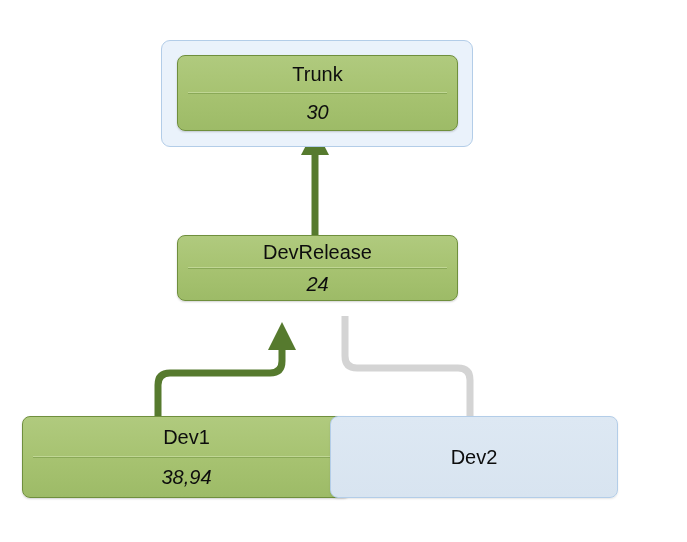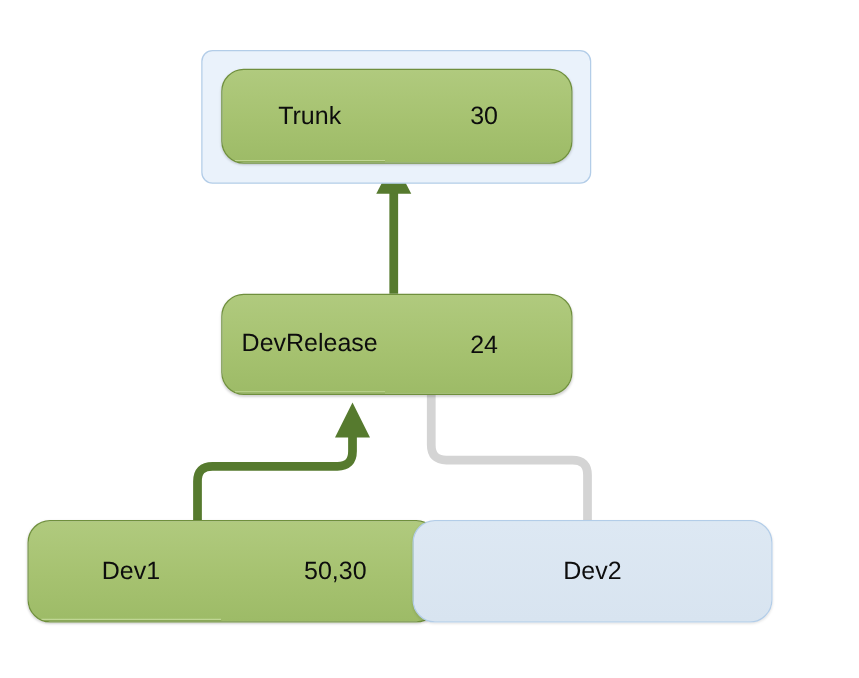--- a/index.html
+++ b/index.html
@@ -32,23 +32,23 @@
     box-sizing: border-box;
     background: #eaf2fb;
     border: 1px solid #b3cde8;
     border-radius: 9px;
   }
 
   
   .node {
     position: absolute;
     box-sizing: border-box;
-    border-radius: 18px;
+    border-radius: 8px;
     display: flex;
-    flex-direction: row;
+    flex-direction: column;
     overflow: hidden;
   }
   .node .title,
   .node .value {
     flex: 1 1 0;
     display: flex;
     align-items: center;
     justify-content: center;
     font-size: 20px;
     line-height: 1;
@@ -62,41 +62,42 @@
     border: 1.5px solid #6f8f3d;
     box-shadow: 0 1px 2px rgba(0,0,0,0.18);
   }
   .node.green .title {
     border-bottom: 1px solid #8aa958;
     box-shadow: inset 0 -1px 0 #c0d694;
     margin: 0 10px;
   }
   .node.green .value {
     margin: 0 10px;
+    font-style: italic;
   }
 
   
   .node.blue {
     background: linear-gradient(to bottom, #dde8f3 0%, #d8e4f0 100%);
     border: 1.5px solid #b3cde8;
     box-shadow: 0 1px 2px rgba(0,0,0,0.10);
   }
   .node.blue .title {
     border-bottom: none;
     box-shadow: none;
     margin: 0 10px;
   }
   .node.blue.single .title {
     flex: 1 1 100%;
   }
 
   
   #trunk-group   { left: 161px; top: 40px;  width: 312px; height: 107px; }
   #node-trunk    { left: 177px; top: 55px;  width: 281px; height: 76px;  }
-  #node-devrelease { left: 177px; top: 235px; width: 281px; height: 81px; }
+  #node-devrelease { left: 177px; top: 235px; width: 281px; height: 66px; }
   #node-dev1     { left: 22px;  top: 416px; width: 329px; height: 82px;  }
   #node-dev2     { left: 330px; top: 416px; width: 288px; height: 82px;  }
 </style>
 </head>
 <body>
 
 <div id="canvas">
 
   <svg id="connectors" viewBox="0 0 687 542" width="687" height="542">
 
@@ -116,20 +117,20 @@
     <div class="value">30</div>
   </div>
 
   <div class="node green" id="node-devrelease">
     <div class="title">DevRelease</div>
     <div class="value">24</div>
   </div>
 
   <div class="node green" id="node-dev1">
     <div class="title">Dev1</div>
-    <div class="value">50,30</div>
+    <div class="value">38,94</div>
   </div>
 
   <div class="node blue single" id="node-dev2">
     <div class="title">Dev2</div>
   </div>
 
 </div>
 
 </body></html>

